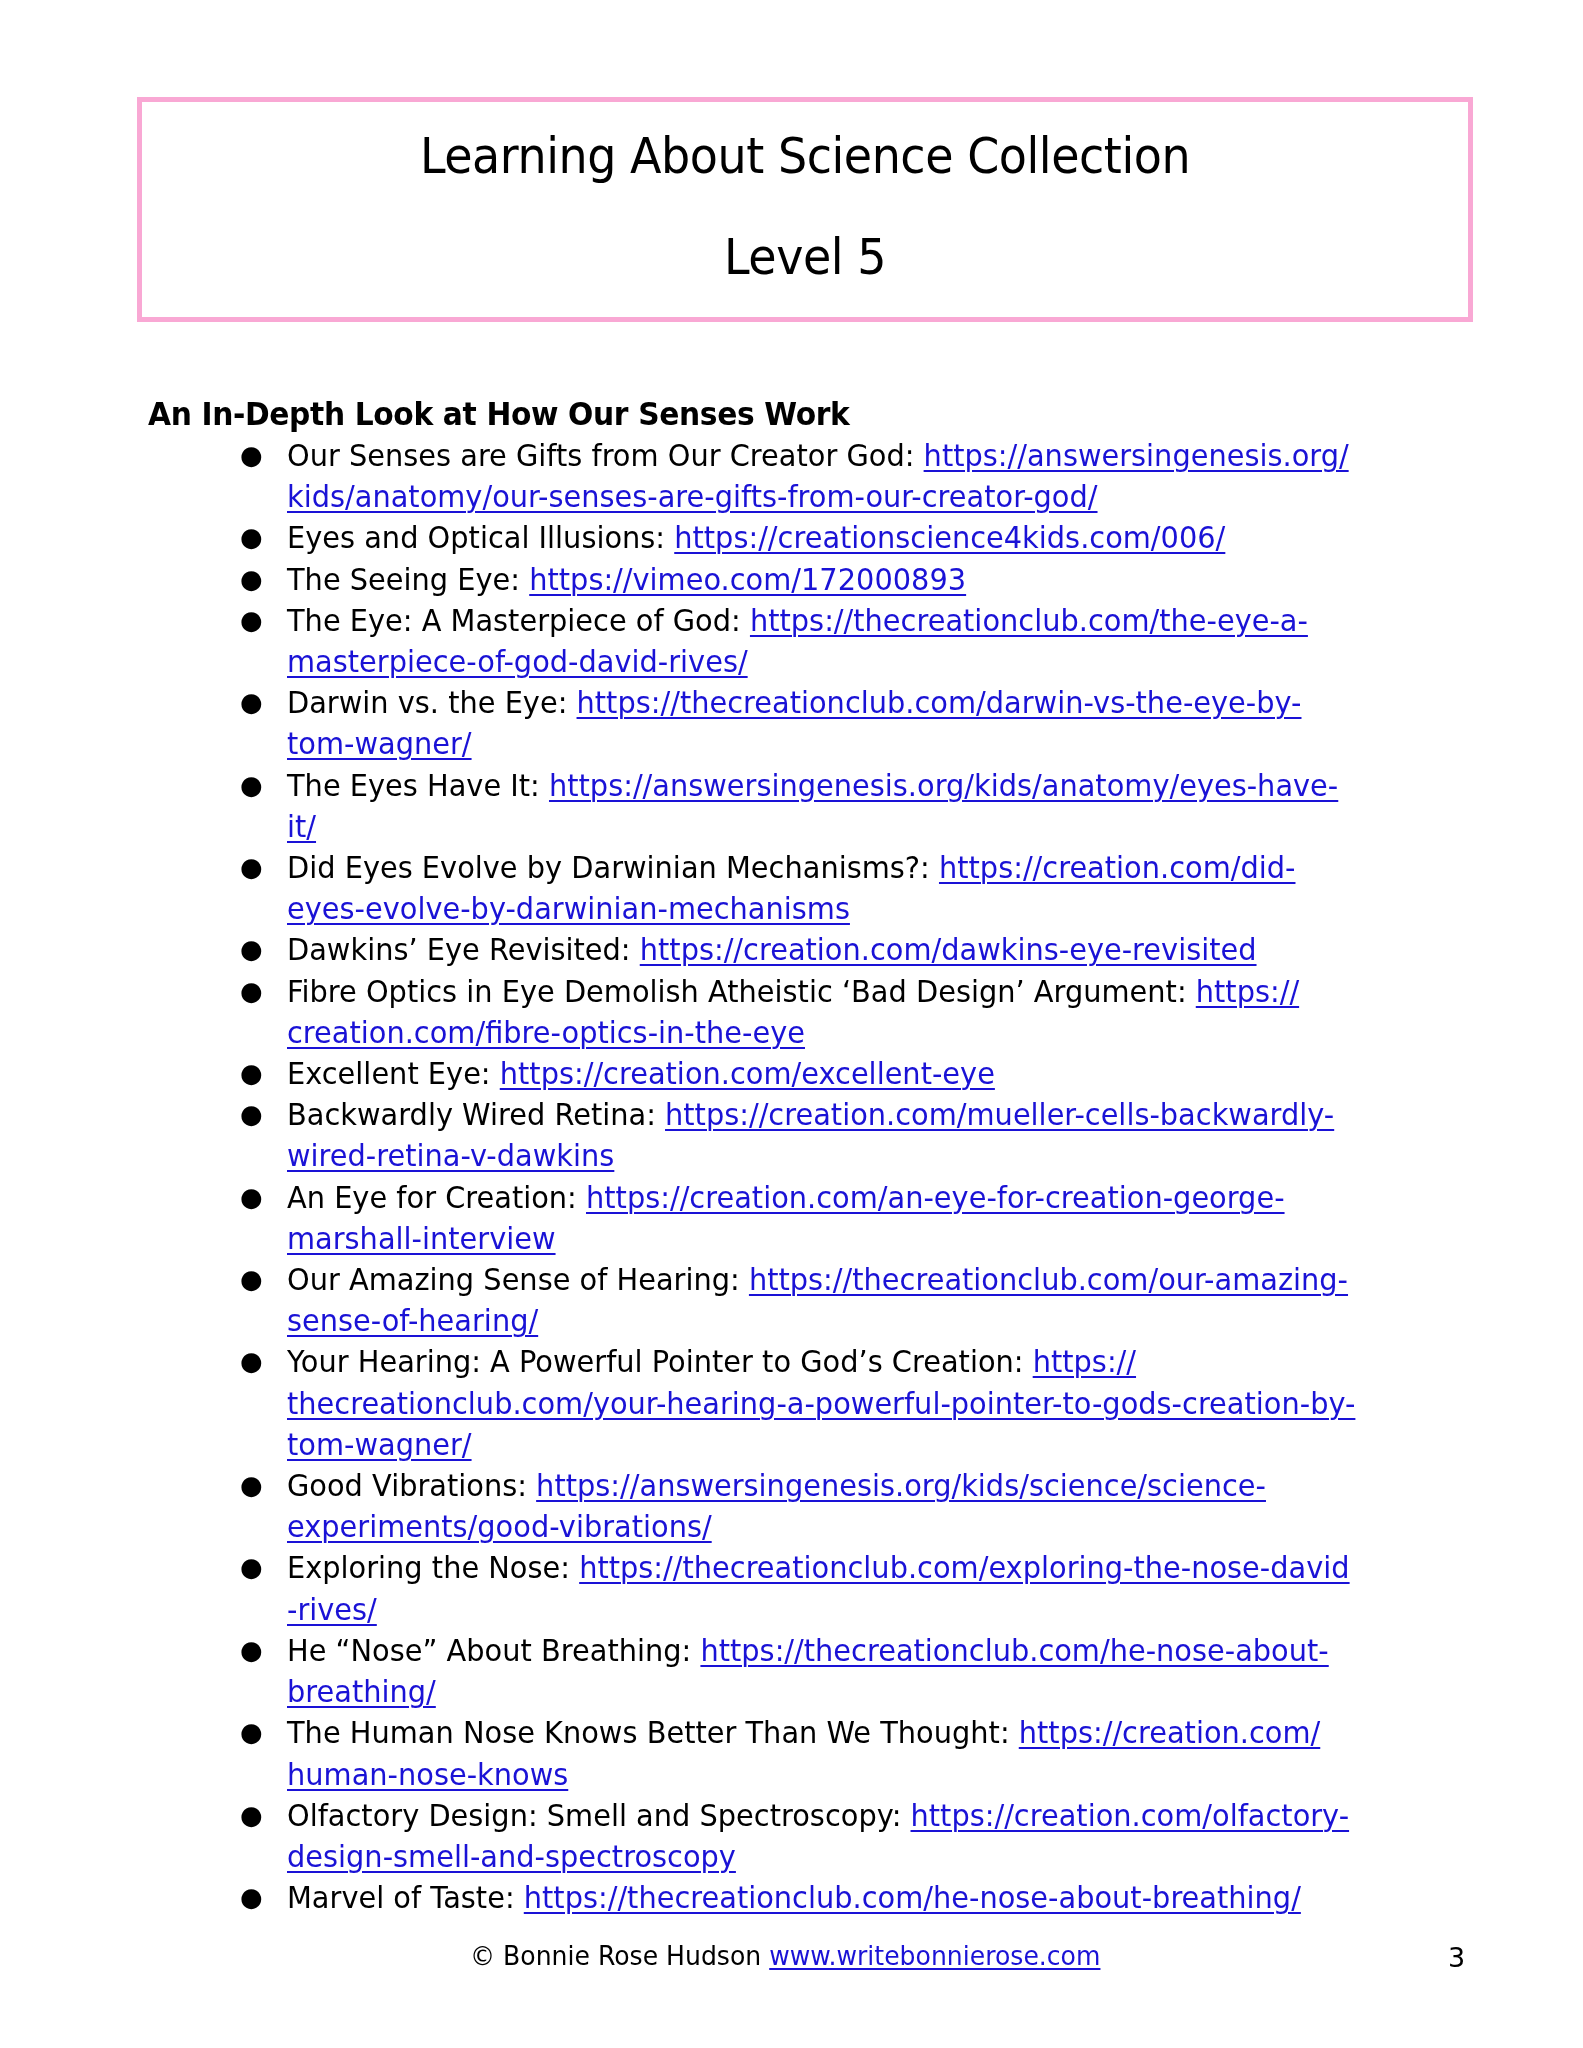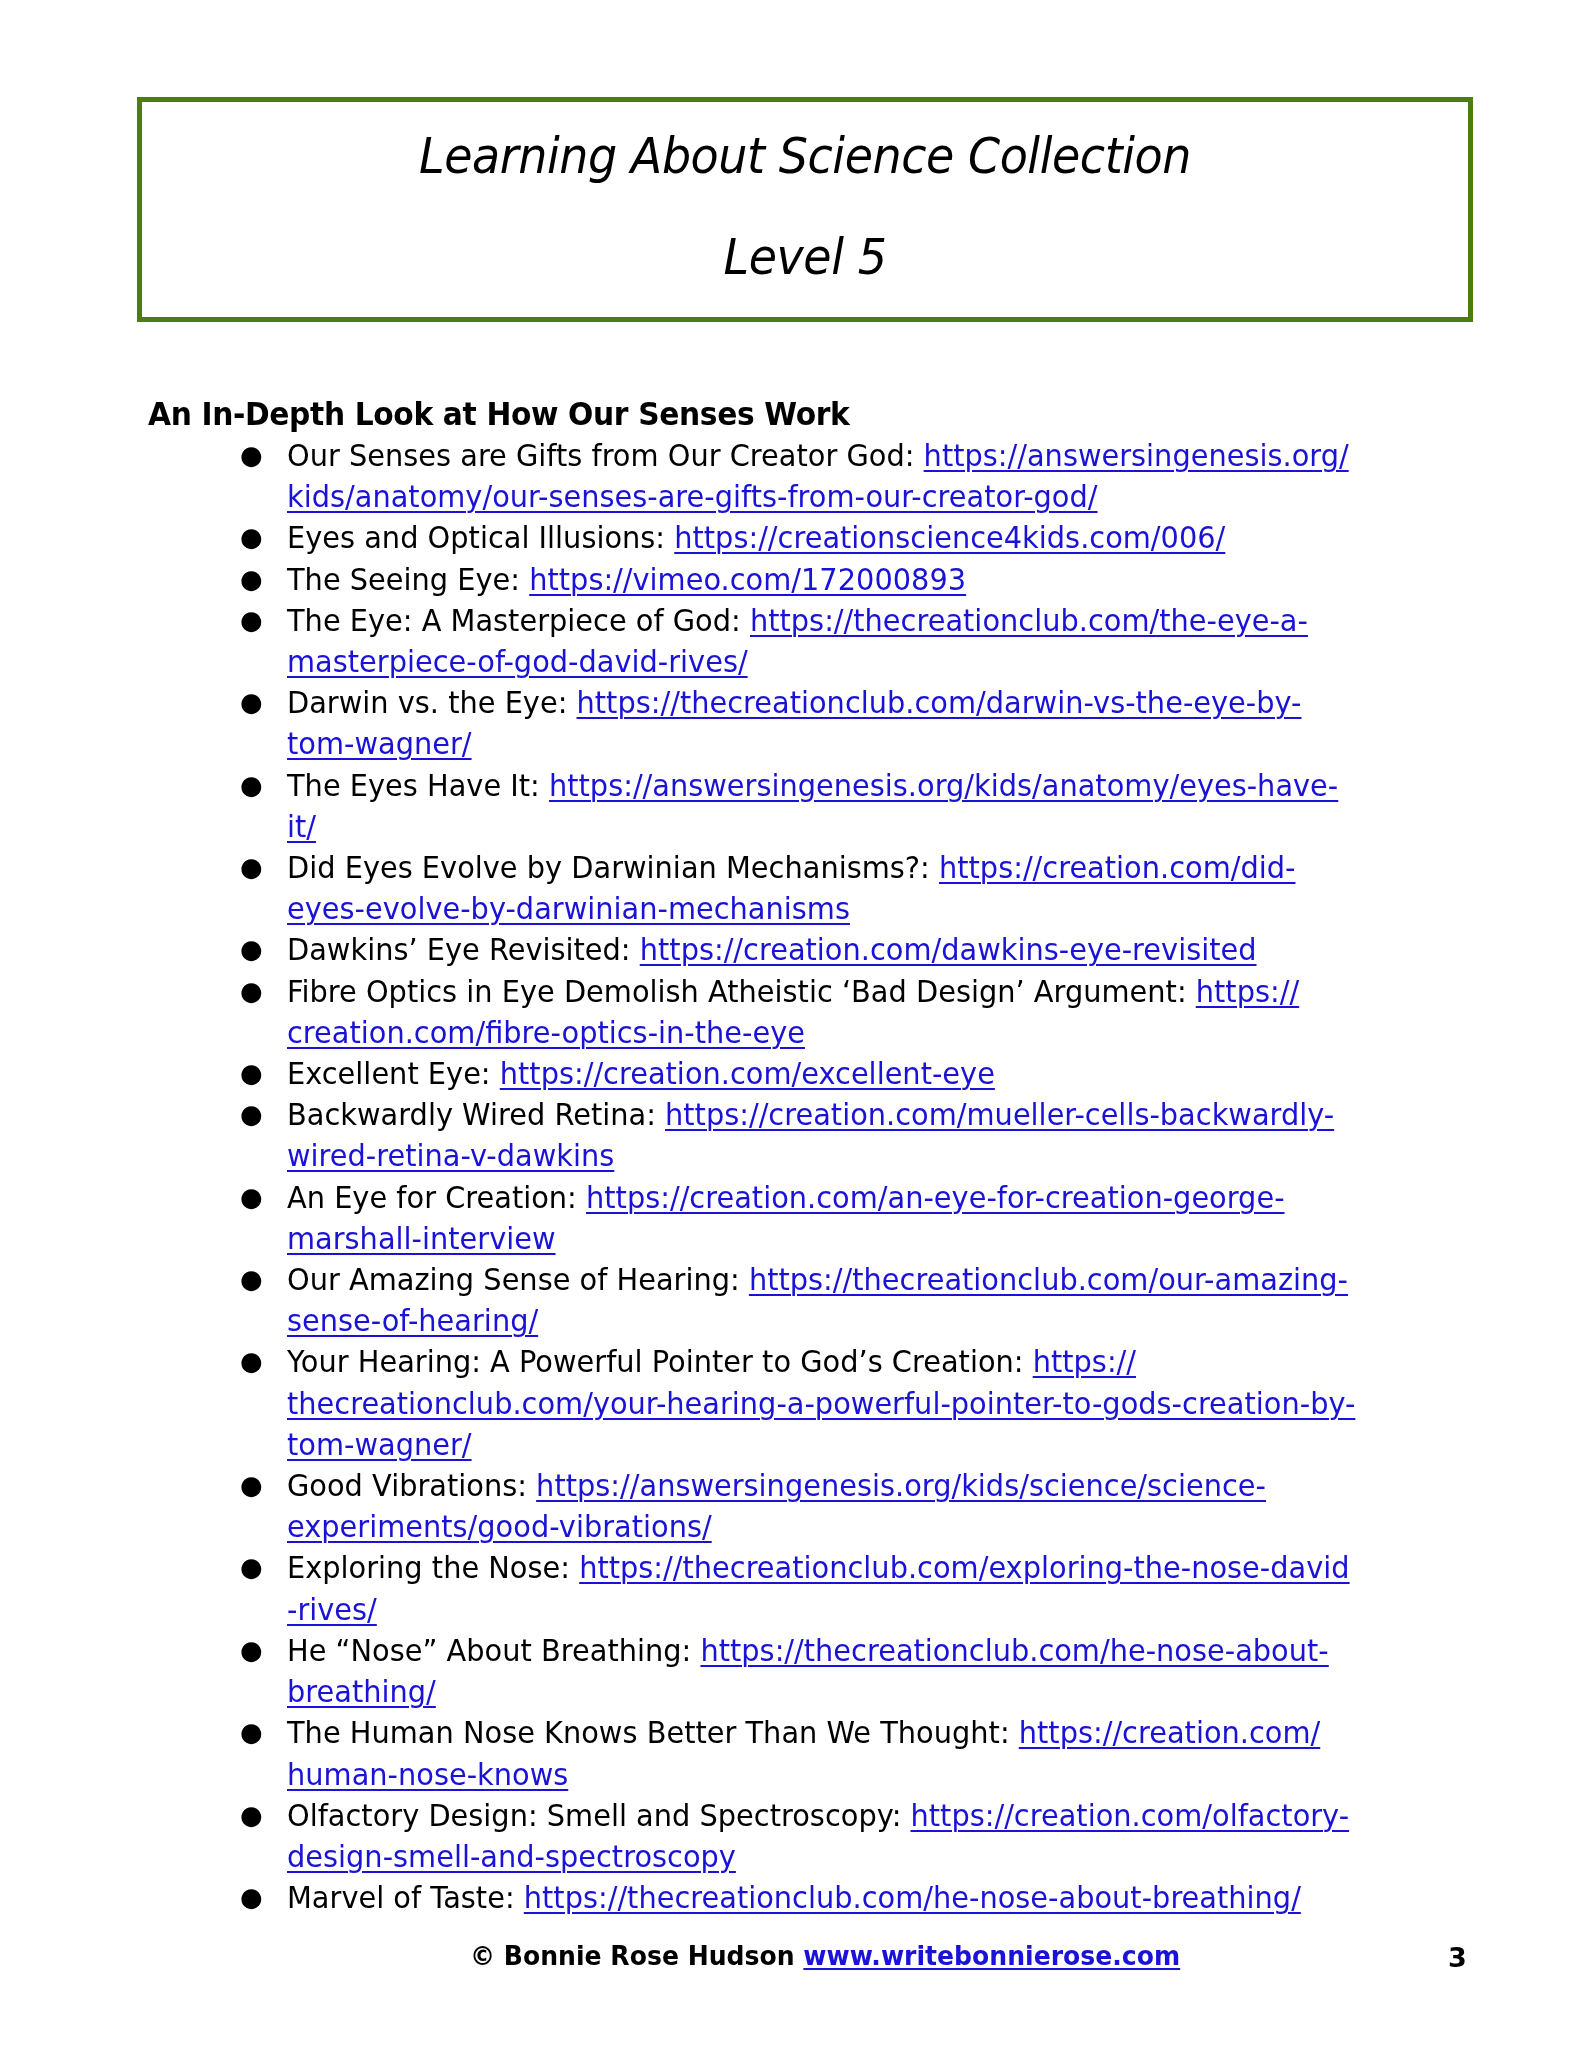--- a/index.html
+++ b/index.html
@@ -14,23 +14,22 @@
       overflow: hidden;
       font-family: "DejaVu Sans", sans-serif;
       color: #000000;
     }
     .title-box {
       position: absolute;
       left: 137px;
       top: 97px;
       width: 1326px;
       height: 215px;
-      border: 5px solid #4d7c0f;
+      border: 5px solid #f9a8d4;
       box-sizing: content-box;
-      font-style: italic;
     }
     .title-line {
       position: absolute;
       left: 0;
       right: 0;
       text-align: center;
       font-size: 50px;
       font-weight: normal;
       letter-spacing: -0.5px;
       transform: scaleX(0.92);
@@ -88,21 +87,20 @@
       text-underline-offset: 4px;
     }
 
     .footer {
       position: absolute;
       left: 0;
       top: 1940px;
       width: 1280px;
       height: 40px;
       font-size: 27px;
-      font-weight: bold;
     }
     .footer-credit {
       position: absolute;
       left: 470px;
       top: 0;
       transform: scaleX(0.93);
       transform-origin: left center;
       white-space: nowrap;
     }
     .footer-link {

